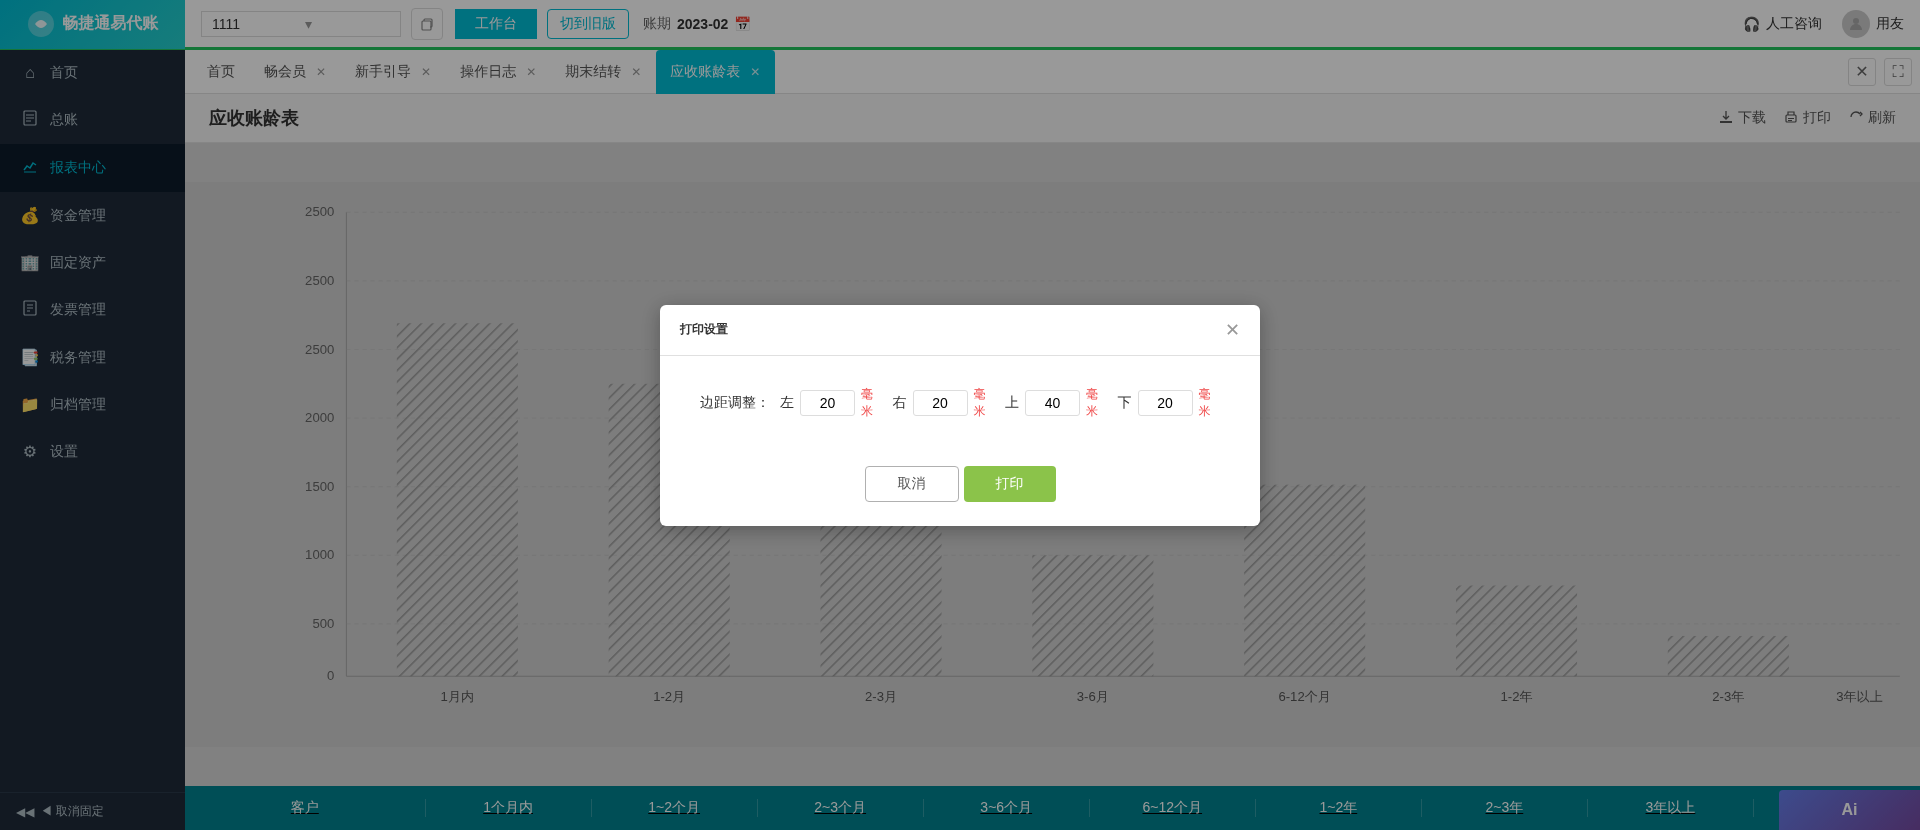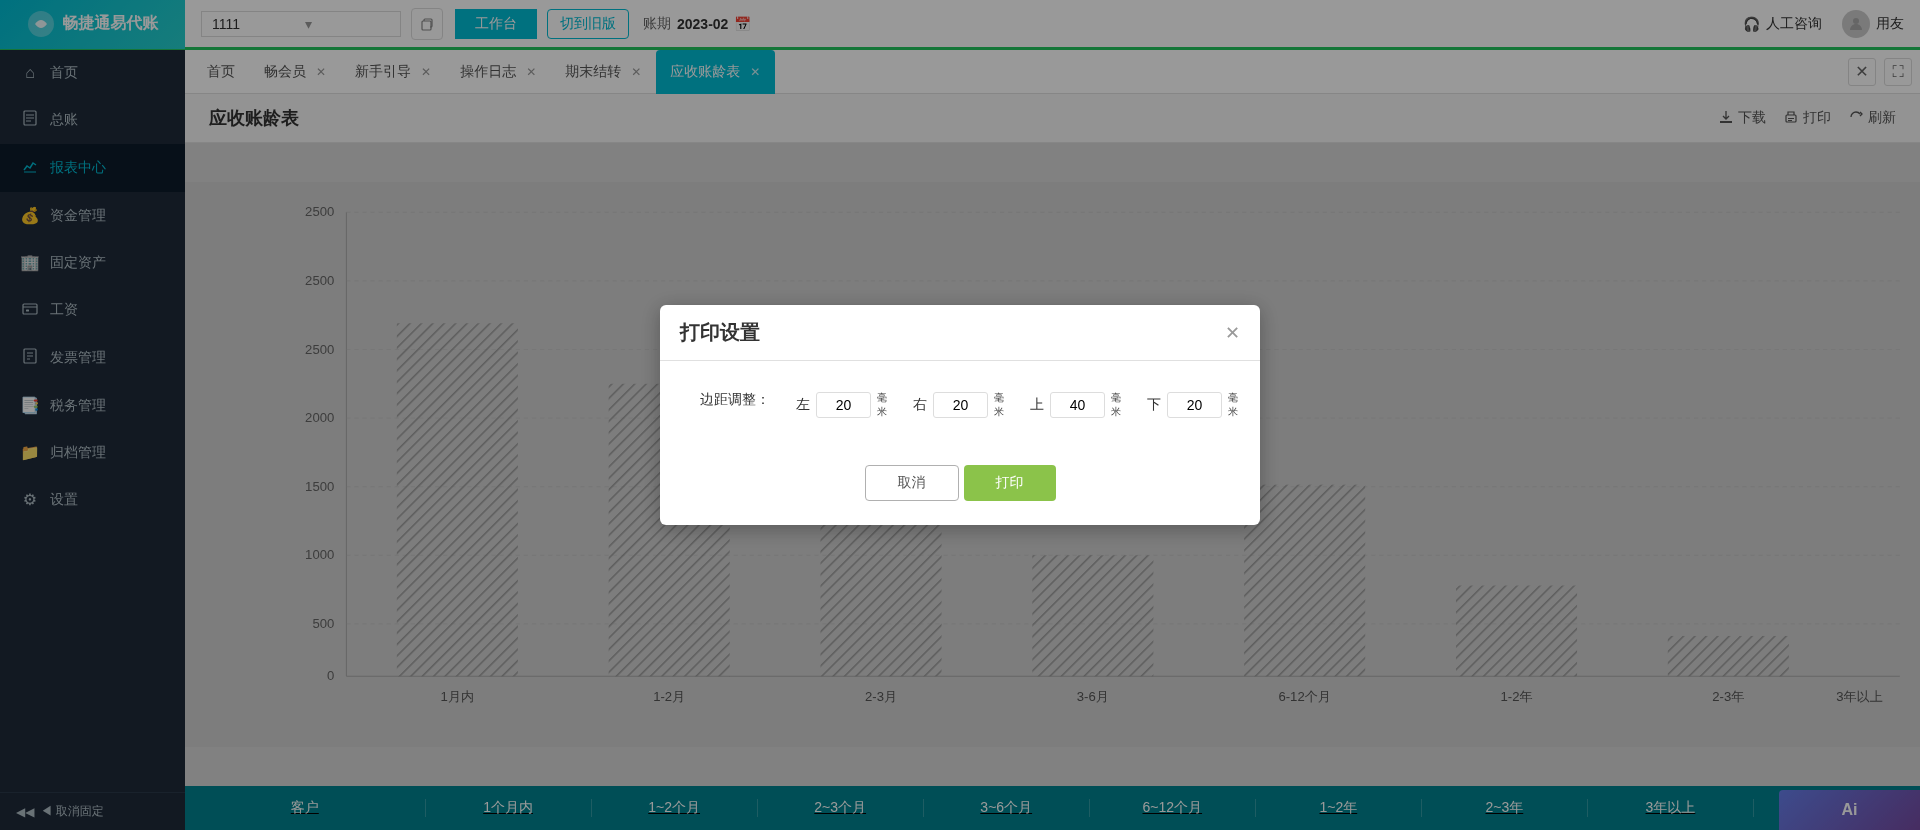--- a/index.html
+++ b/index.html
@@ -299,36 +299,37 @@
       box-shadow: 0 4px 20px rgba(0,0,0,0.3);
       overflow: hidden;
     }
     .modal-header {
       display: flex;
       align-items: center;
       padding: 14px 20px;
       border-bottom: 1px solid #e0e0e0;
     }
     .modal-title {
-      font-size: 20px;
+      font-size: 12px;
       font-weight: bold;
       color: #333;
       flex: 1;
     }
     .modal-close {
       color: #999;
       cursor: pointer;
       font-size: 18px;
     }
     .modal-body {
       padding: 30px 40px;
     }
     .form-row {
       display: flex;
-      gap: 26px;
+      align-items: center;
+      gap: 10px;
     }
     .form-row .form-label {
       color: #333;
       font-size: 14px;
       white-space: nowrap;
     }
     .margin-group {
       display: flex;
       align-items: center;
       gap: 6px;
@@ -339,22 +340,22 @@
     }
     .margin-input {
       width: 55px;
       border: 1px solid #ddd;
       border-radius: 3px;
       padding: 4px 6px;
       font-size: 14px;
       text-align: center;
     }
     .margin-unit {
-      color: #404040;
-      font-size: 10px;
+      color: #ef4444;
+      font-size: 12px;
     }
     .modal-footer {
       padding: 16px 40px 24px;
       display: flex;
       justify-content: center;
       gap: 5px;
     }
     .btn-cancel {
       border: 1px solid #b0b0b0;
       background: white;
@@ -470,30 +471,20 @@
         </span>
         <span class="si-label">报表中心</span>
       </div>
       <div class="sidebar-item">
         <span class="si-icon">💰</span>
         <span class="si-label">资金管理</span>
       </div>
       <div class="sidebar-item">
         <span class="si-icon">🏢</span>
         <span class="si-label">固定资产</span>
-      </div>
-      <div class="sidebar-item">
-        <span class="si-icon">
-          <svg width="16" height="16" viewBox="0 0 16 16" fill="none">
-            <rect x="1" y="4" width="14" height="10" rx="1" stroke="#b0bec5" stroke-width="1.2"></rect>
-            <line x1="1" y1="7" x2="15" y2="7" stroke="#b0bec5" stroke-width="1"></line>
-            <rect x="4" y="9.5" width="3" height="2" rx="0.5" fill="#b0bec5"></rect>
-          </svg>
-        </span>
-        <span class="si-label">工资</span>
       </div>
       <div class="sidebar-item">
         <span class="si-icon">
           <svg width="16" height="16" viewBox="0 0 16 16" fill="none">
             <rect x="2" y="1" width="12" height="14" rx="1" stroke="#b0bec5" stroke-width="1.2"></rect>
             <line x1="5" y1="5" x2="11" y2="5" stroke="#b0bec5" stroke-width="1"></line>
             <line x1="5" y1="8" x2="11" y2="8" stroke="#b0bec5" stroke-width="1"></line>
             <line x1="5" y1="11" x2="8" y2="11" stroke="#b0bec5" stroke-width="1"></line>
           </svg>
         </span>

